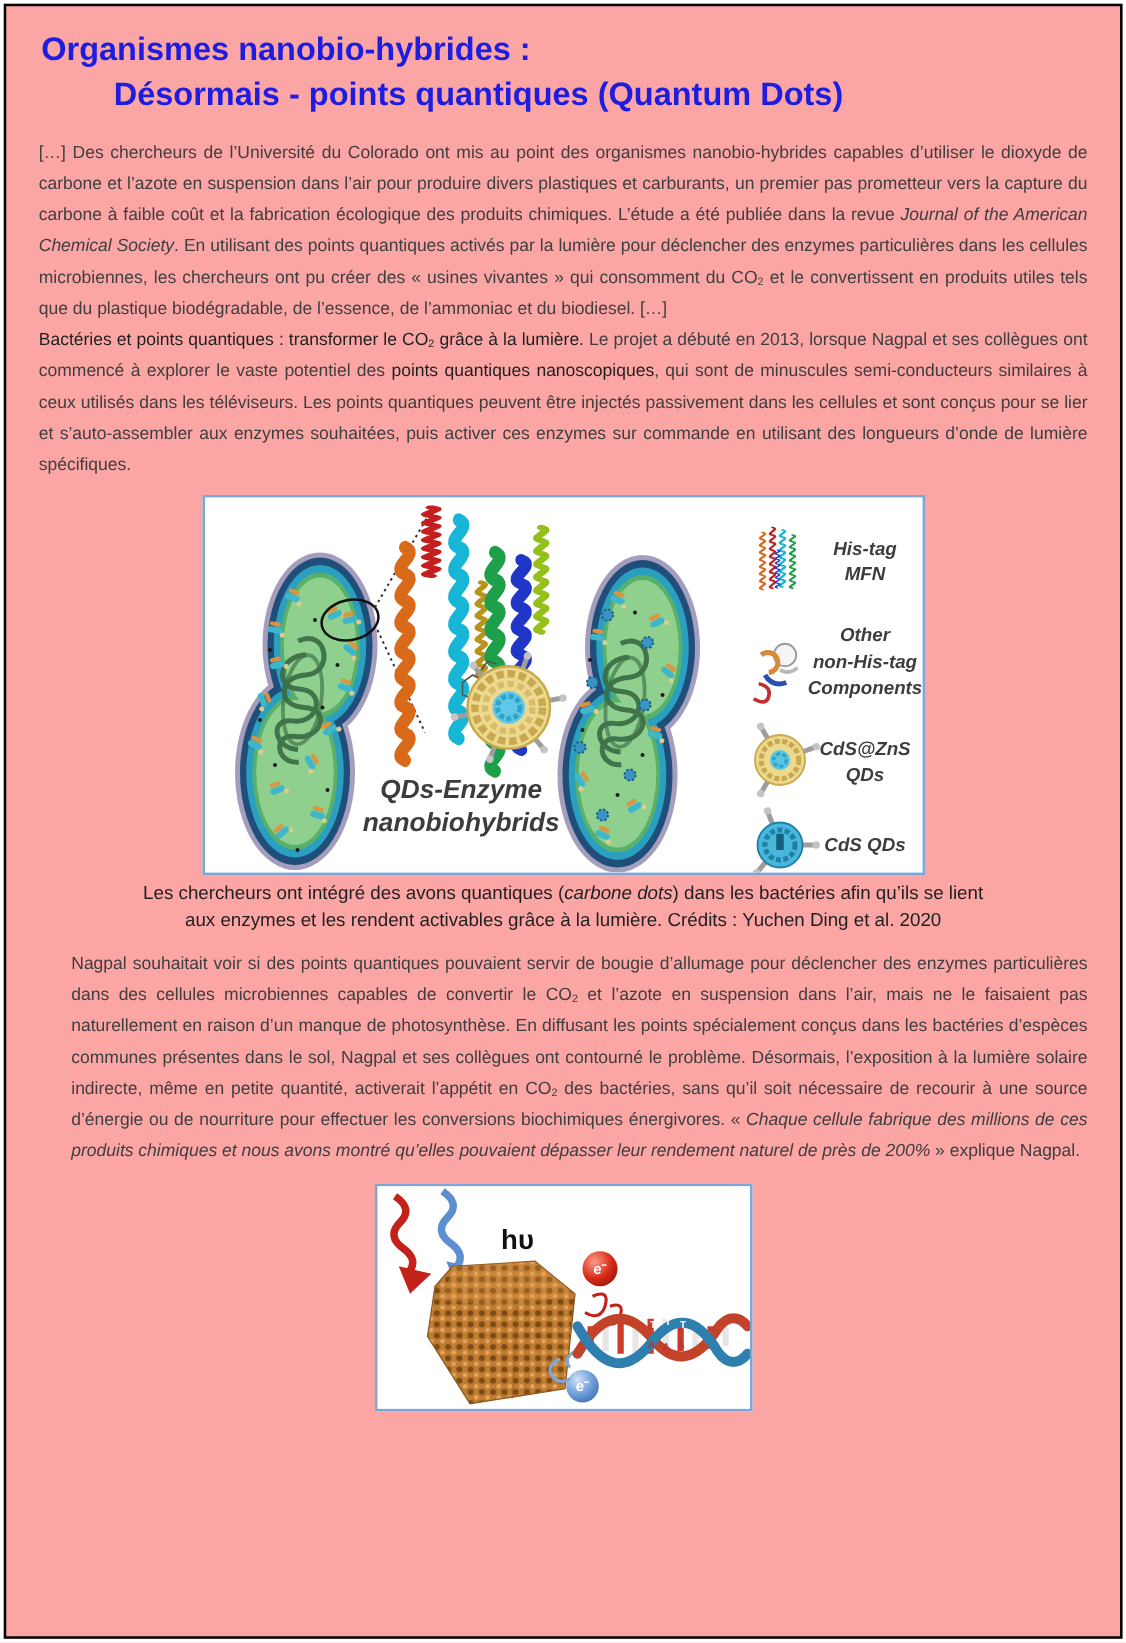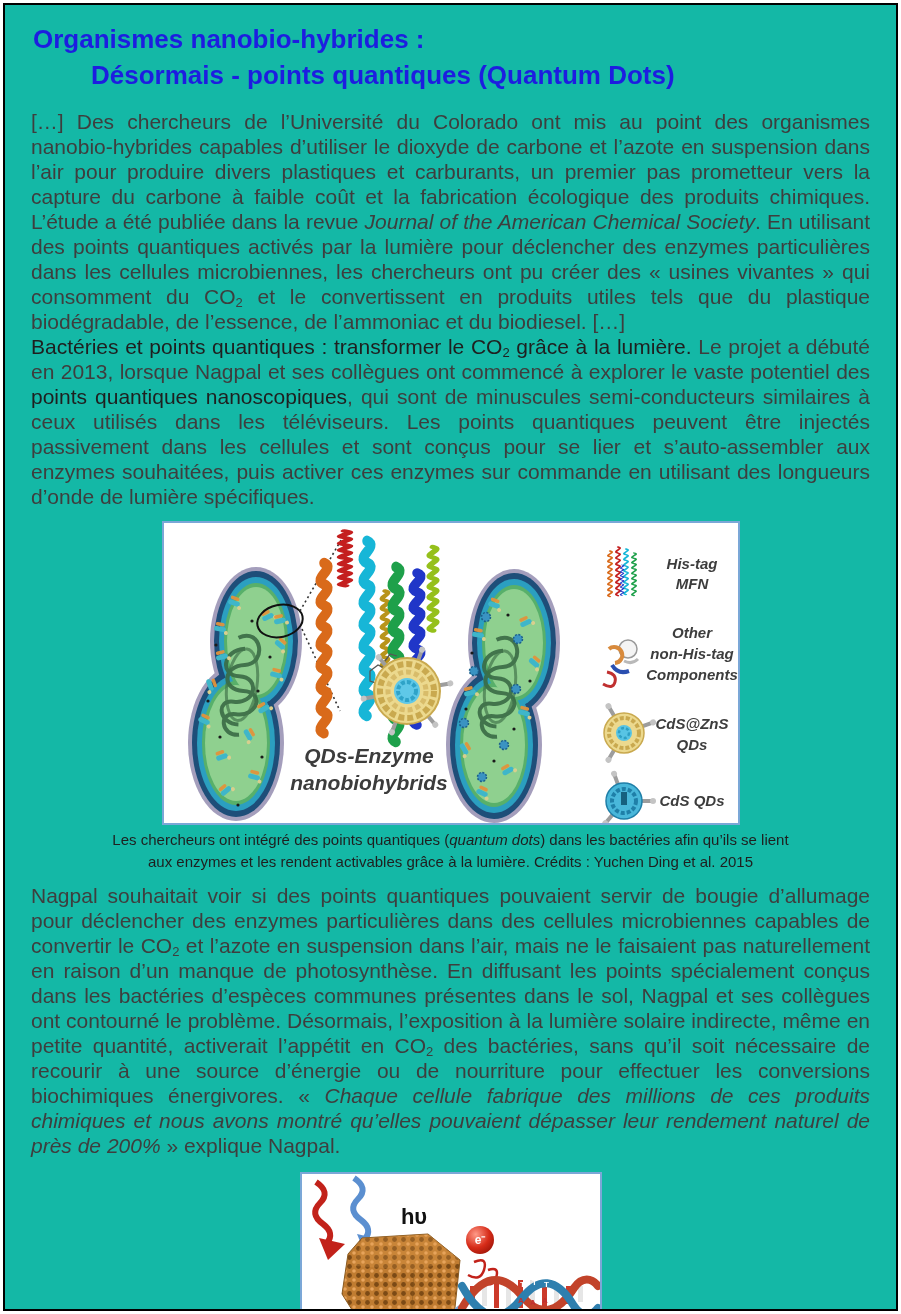--- a/index.html
+++ b/index.html
@@ -1,22 +1,22 @@
 <!DOCTYPE html>
 <html><head>
 <meta charset="utf-8">
 <style>
   html,body{margin:0;padding:0;background:#ffffff;}
   body{width:901px;height:1314px;font-family:"Liberation Sans",sans-serif;}
   .page{box-sizing:border-box;width:895px;height:1308px;margin:3px;border:2px solid #000;
-        background:#14b8a6;padding:10px 26px 0 26px;overflow:hidden;}
+        background:#fca5a5;padding:10px 26px 0 26px;overflow:hidden;}
   .title{color:#1d1de0;font-size:26px;font-weight:bold;line-height:36px;margin:6px 0 16px 2px;}
   .title .line2{display:block;margin-left:58px;}
-  p.body{font-size:21px;line-height:25px;text-align:justify;color:#3e3e3e;margin:0;}
-  p.body.p3{margin-top:10px;}
+  p.body{font-size:14px;line-height:25px;text-align:justify;color:#3e3e3e;margin:0;}
+  p.body.p3{margin-top:10px;margin-left:26px;}
   .b{font-weight:400;color:#1f1f1f;}
   .i{font-style:italic;}
   sub{font-size:0.62em;line-height:0;vertical-align:-0.2em;}
   .fig{box-sizing:content-box;border:2px solid #7ba7d7;background:#fff;margin:12px auto 4px;display:block;padding:0;}
   .fig1{width:574px;height:300px;}
   .fig2{width:298px;height:178px;margin-top:14px;}
   .caption{font-size:15px;line-height:22px;color:#1f1f1f;text-align:center;margin:4px auto 8px;max-width:680px;}
   
   .svgLabel{font-family:"Liberation Sans",sans-serif;font-style:italic;font-weight:700;font-size:21px;fill:#3c3c3c;}
   .legendText{font-family:"Liberation Sans",sans-serif;font-style:italic;font-weight:700;font-size:15px;fill:#3d3d3d;}
@@ -212,21 +212,21 @@
           <use href="#stub" transform="rotate(270) translate(0,15)"></use>
           <circle r="18" fill="#49b7da" stroke="#1f7fa8" stroke-width="1.5"></circle>
           <circle r="12" fill="none" stroke="#1f7fa8" stroke-width="4" stroke-dasharray="4 2"></circle>
           <rect x="-3" y="-9" width="6" height="13" fill="#16607f"></rect>
         </g>
         <text class="legendText" x="528" y="283" text-anchor="middle">CdS QDs</text>
       </g>
     </svg>
   </figure>
 
-  <p class="caption"><span>Les chercheurs ont intégré des points quantiques (</span><span class="i">quantum dots</span><span>) dans les bactéries afin qu’ils se lient aux enzymes et les rendent activables grâce à la lumière. Crédits : Yuchen Ding et al. 2015</span></p>
+  <p class="caption"><span>Les chercheurs ont intégré des avons quantiques (</span><span class="i">carbone dots</span><span>) dans les bactéries afin qu’ils se lient aux enzymes et les rendent activables grâce à la lumière. Crédits : Yuchen Ding et al. 2020</span></p>
 
   <p class="body p3"><span>Nagpal souhaitait voir si des points quantiques pouvaient servir de bougie d’allumage pour déclencher des enzymes particulières dans des cellules microbiennes capables de convertir le CO</span><sub>2</sub><span> et l’azote en suspension dans l’air, mais ne le faisaient pas naturellement en raison d’un manque de photosynthèse. En diffusant les points spécialement conçus dans les bactéries d’espèces communes présentes dans le sol, Nagpal et ses collègues ont contourné le problème. Désormais, l’exposition à la lumière solaire indirecte, même en petite quantité, activerait l’appétit en CO</span><sub>2</sub><span> des bactéries, sans qu’il soit nécessaire de recourir à une source d’énergie ou de nourriture pour effectuer les conversions biochimiques énergivores. « </span><span class="i">Chaque cellule fabrique des millions de ces produits chimiques et nous avons montré qu’elles pouvaient dépasser leur rendement naturel de près de 200%</span><span> » explique Nagpal.</span></p>
 
   <figure class="fig fig2">
     <svg viewBox="0 0 298 178" width="298" height="178">
       <defs>
         <radialGradient id="gr" cx="35%" cy="30%" r="80%">
           <stop offset="0%" stop-color="#ff9a88"></stop>
             <stop offset="60%" stop-color="#d62b18"></stop>
             <stop offset="100%" stop-color="#9c1408"></stop>

